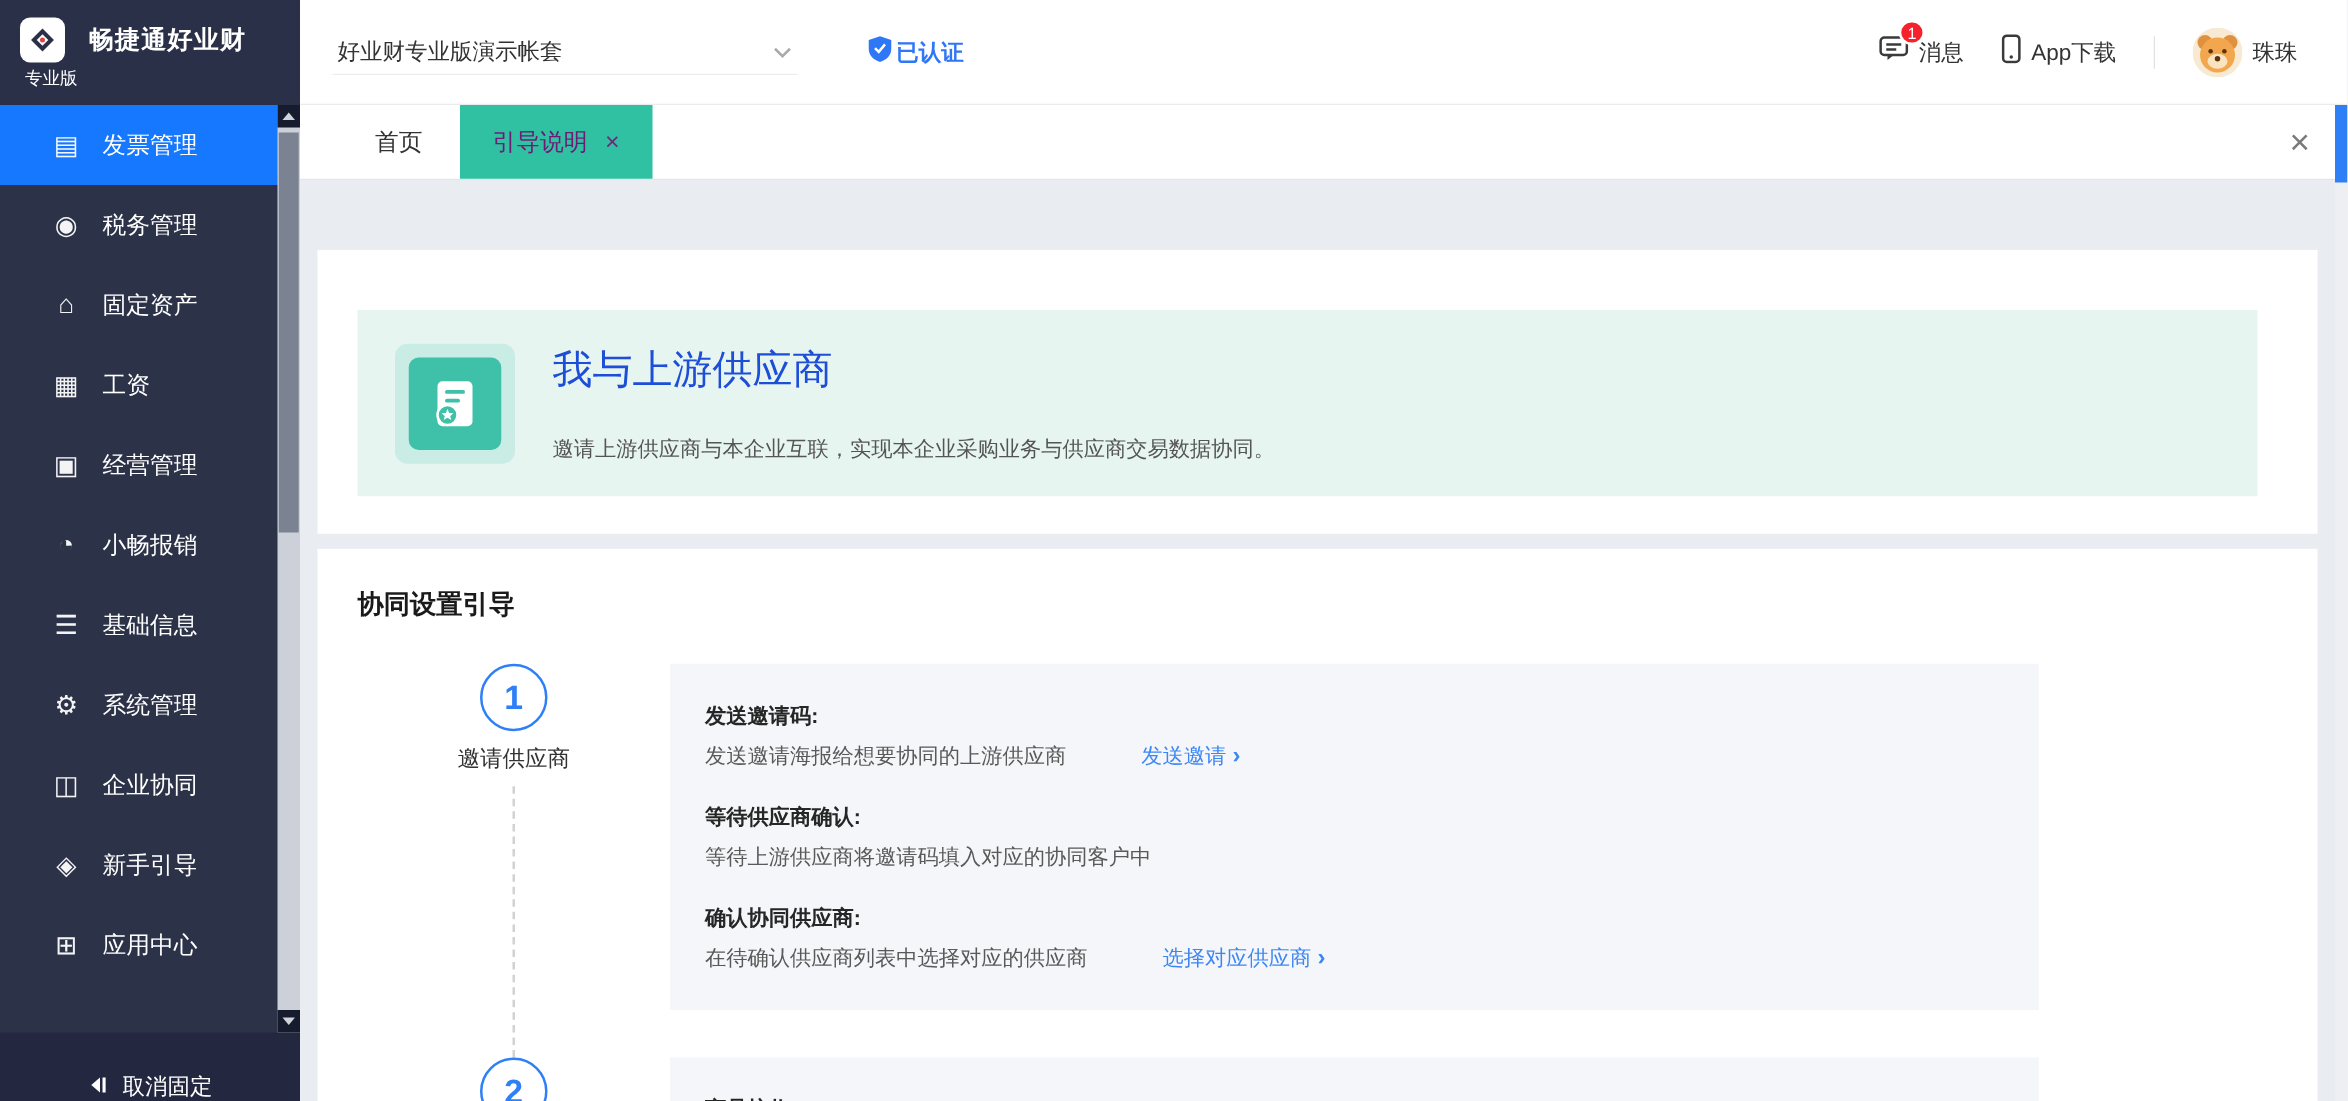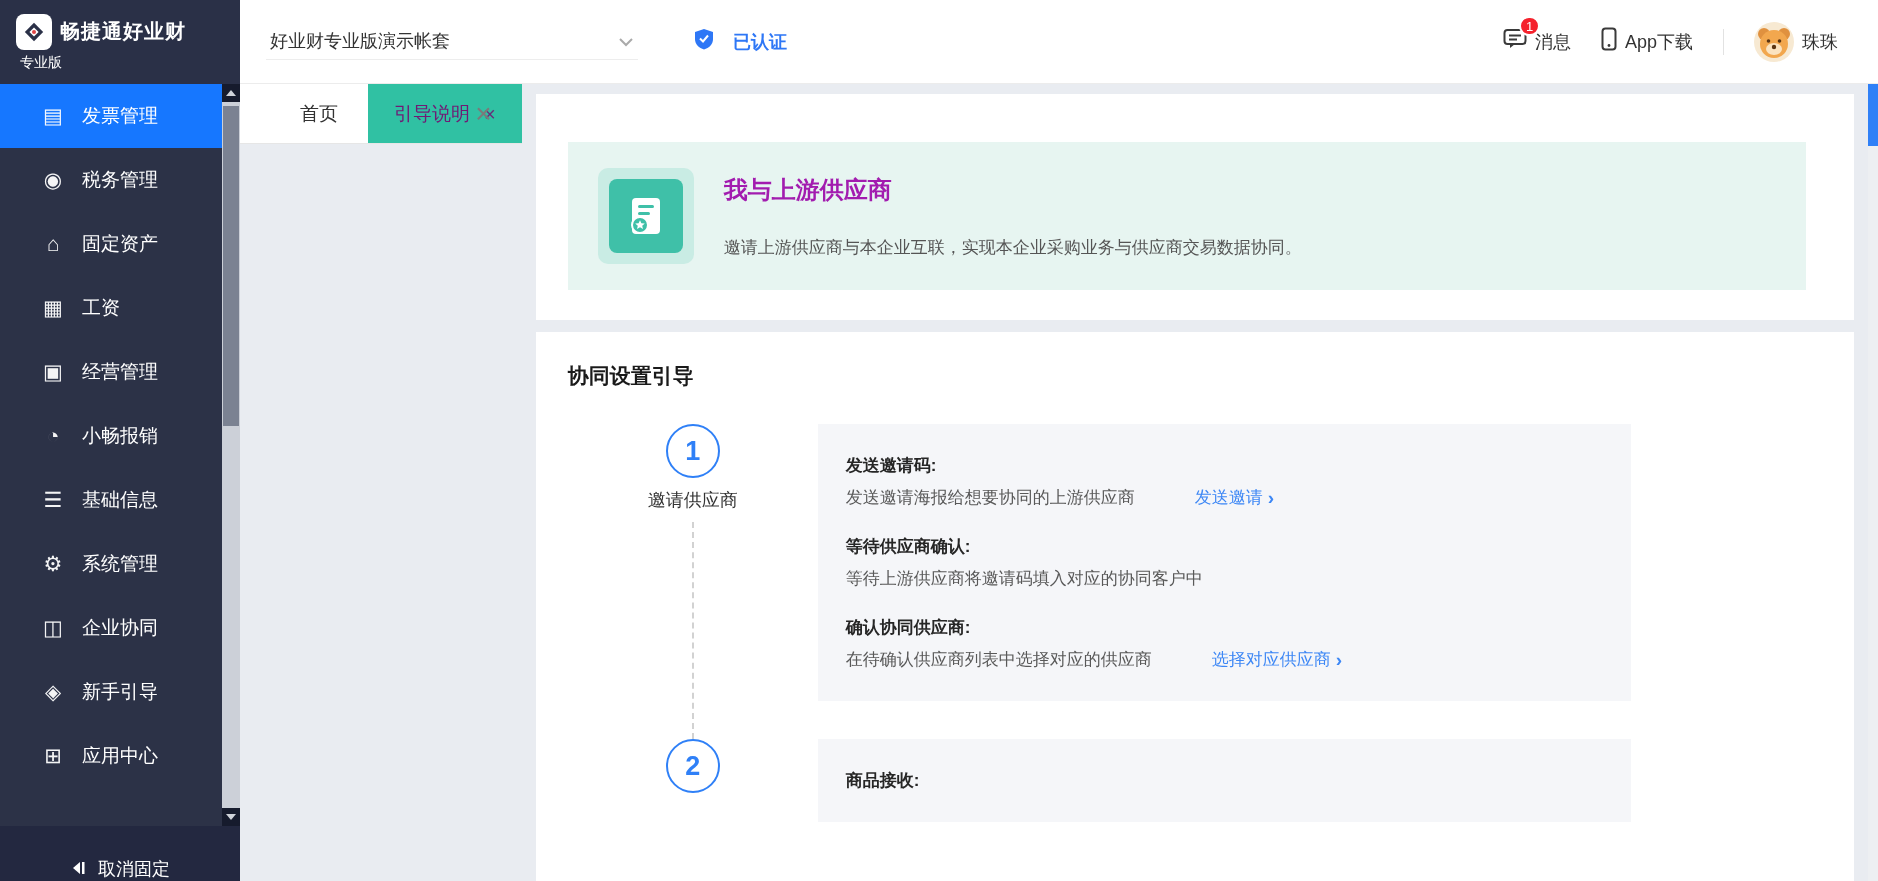--- a/index.html
+++ b/index.html
@@ -4,29 +4,29 @@
 <style>
   * { margin:0; padding:0; box-sizing:border-box; }
   html,body { width:1878px; height:881px; overflow:hidden; background:#e9ecf1;
     font-family:"Liberation Sans", sans-serif; }
 
   
   .topbar { height:84px; background:#fff; display:flex; align-items:center;
     border-bottom:1px solid #ececec; position:relative; z-index:5; }
   .logo-block { width:240px; height:84px; background:#2a3047; color:#fff;
     padding:14px 0 0 16px; flex:none; }
-  .logo-row { display:flex; align-items:center; gap:8px; }
+  .logo-row { display:flex; align-items:center; gap:19px; }
   .logo-badge { width:36px; height:36px; background:#fff; border-radius:8px;
     display:flex; align-items:center; justify-content:center; }
   .logo-title { font-size:20px; font-weight:bold; letter-spacing:1px; }
   .logo-sub { font-size:14px; margin:4px 0 0 4px; }
   .account { margin-left:26px; display:flex; align-items:center; justify-content:space-between;
     width:372px; font-size:18px; color:#333; border-bottom:1px solid #ededed;
     padding:6px 4px; cursor:pointer; }
-  .verified { margin-left:56px; display:flex; align-items:center; gap:19px;
+  .verified { margin-left:56px; display:flex; align-items:center; gap:3px;
     color:#2e77f6; font-size:18px; font-weight:bold; }
   .topbar-right { margin-left:auto; display:flex; align-items:center; gap:30px;
     padding-right:40px; }
   .tb-item { display:flex; align-items:center; gap:8px; font-size:18px; color:#333;
     cursor:pointer; position:relative; }
   .badge { position:absolute; top:-12px; left:16px; min-width:20px; height:20px;
     background:#f5222d; color:#fff; border-radius:10px; font-size:13px;
     display:flex; align-items:center; justify-content:center; padding:0 5px;
     border:2px solid #fff; }
   .tb-divider { width:1px; height:26px; background:#e2e2e2; }
@@ -52,21 +52,21 @@
     border-right:5px solid transparent; border-bottom:6px solid #cfd3da; }
   .tri-down { width:0; height:0; border-left:5px solid transparent;
     border-right:5px solid transparent; border-top:6px solid #cfd3da; }
   .sb-thumb { position:absolute; top:22px; left:1px; width:16px; height:320px;
     background:#7b8292; }
   .unpin { height:55px; background:#232840; color:#fff; display:flex;
     align-items:flex-end; justify-content:center; gap:10px; font-size:18px;
     cursor:pointer; flex:none; }
 
   
-  .main { flex:1; display:flex; flex-direction:row; min-width:0; position:relative; }
+  .main { flex:1; display:flex; flex-direction:column; min-width:0; position:relative;gap:46px; }
   .tabbar { height:60px; background:#fff; border-bottom:1px solid #e6e6e6;
     display:flex; align-items:stretch; position:relative; flex:none; }
   .tab-home { margin-left:30px; padding:0 30px; display:flex; align-items:center;
     font-size:19px; color:#333; cursor:pointer; }
   .tab-active { background:#30c1a3; color:#701a75; display:flex; align-items:center;
     gap:14px; padding:0 26px; font-size:19px; cursor:pointer; }
   .tab-x { font-size:20px; line-height:1; opacity:.9; }
   .tabbar-close { position:absolute; right:30px; top:50%; transform:translateY(-50%);
     font-size:28px; color:#7a7a7a; cursor:pointer; line-height:1; }
 
@@ -78,21 +78,21 @@
     gap:12px; overflow:hidden; }
   .card { background:#fff; }
   .card1 { padding:26px 48px 30px 32px; flex:none; }
   .section-title { font-size:21px; font-weight:bold; color:#1a1a1a; }
   .banner { margin-top:22px; background:#e7f5f1; display:flex; align-items:center;
     gap:30px; padding:26px 30px; }
   .banner-iconbox { width:96px; height:96px; background:#c9ece4; border-radius:10px;
     display:flex; align-items:center; justify-content:center; flex:none; }
   .banner-iconinner { width:74px; height:74px; background:#3fc0a8; border-radius:8px;
     display:flex; align-items:center; justify-content:center; }
-  .banner-title { font-size:24px; font-weight:bold; color:#a21caf; }
+  .banner-title { font-size:32px; font-weight:normal; color:#1d4ed8; }
   .banner-desc { font-size:17px; color:#555; margin-top:30px; }
 
   .card2 { flex:1; padding:30px 48px 0 32px; }
   .steps { margin-top:34px; }
   .step-row { display:flex; }
   .step-left { width:250px; flex:none; display:flex; flex-direction:column;
     align-items:center; }
   .step-circle { width:54px; height:54px; border:2px solid #2f80f7; border-radius:50%;
     background:#fff; color:#2f80f7; font-size:27px; font-weight:bold;
     display:flex; align-items:center; justify-content:center; flex:none; }

